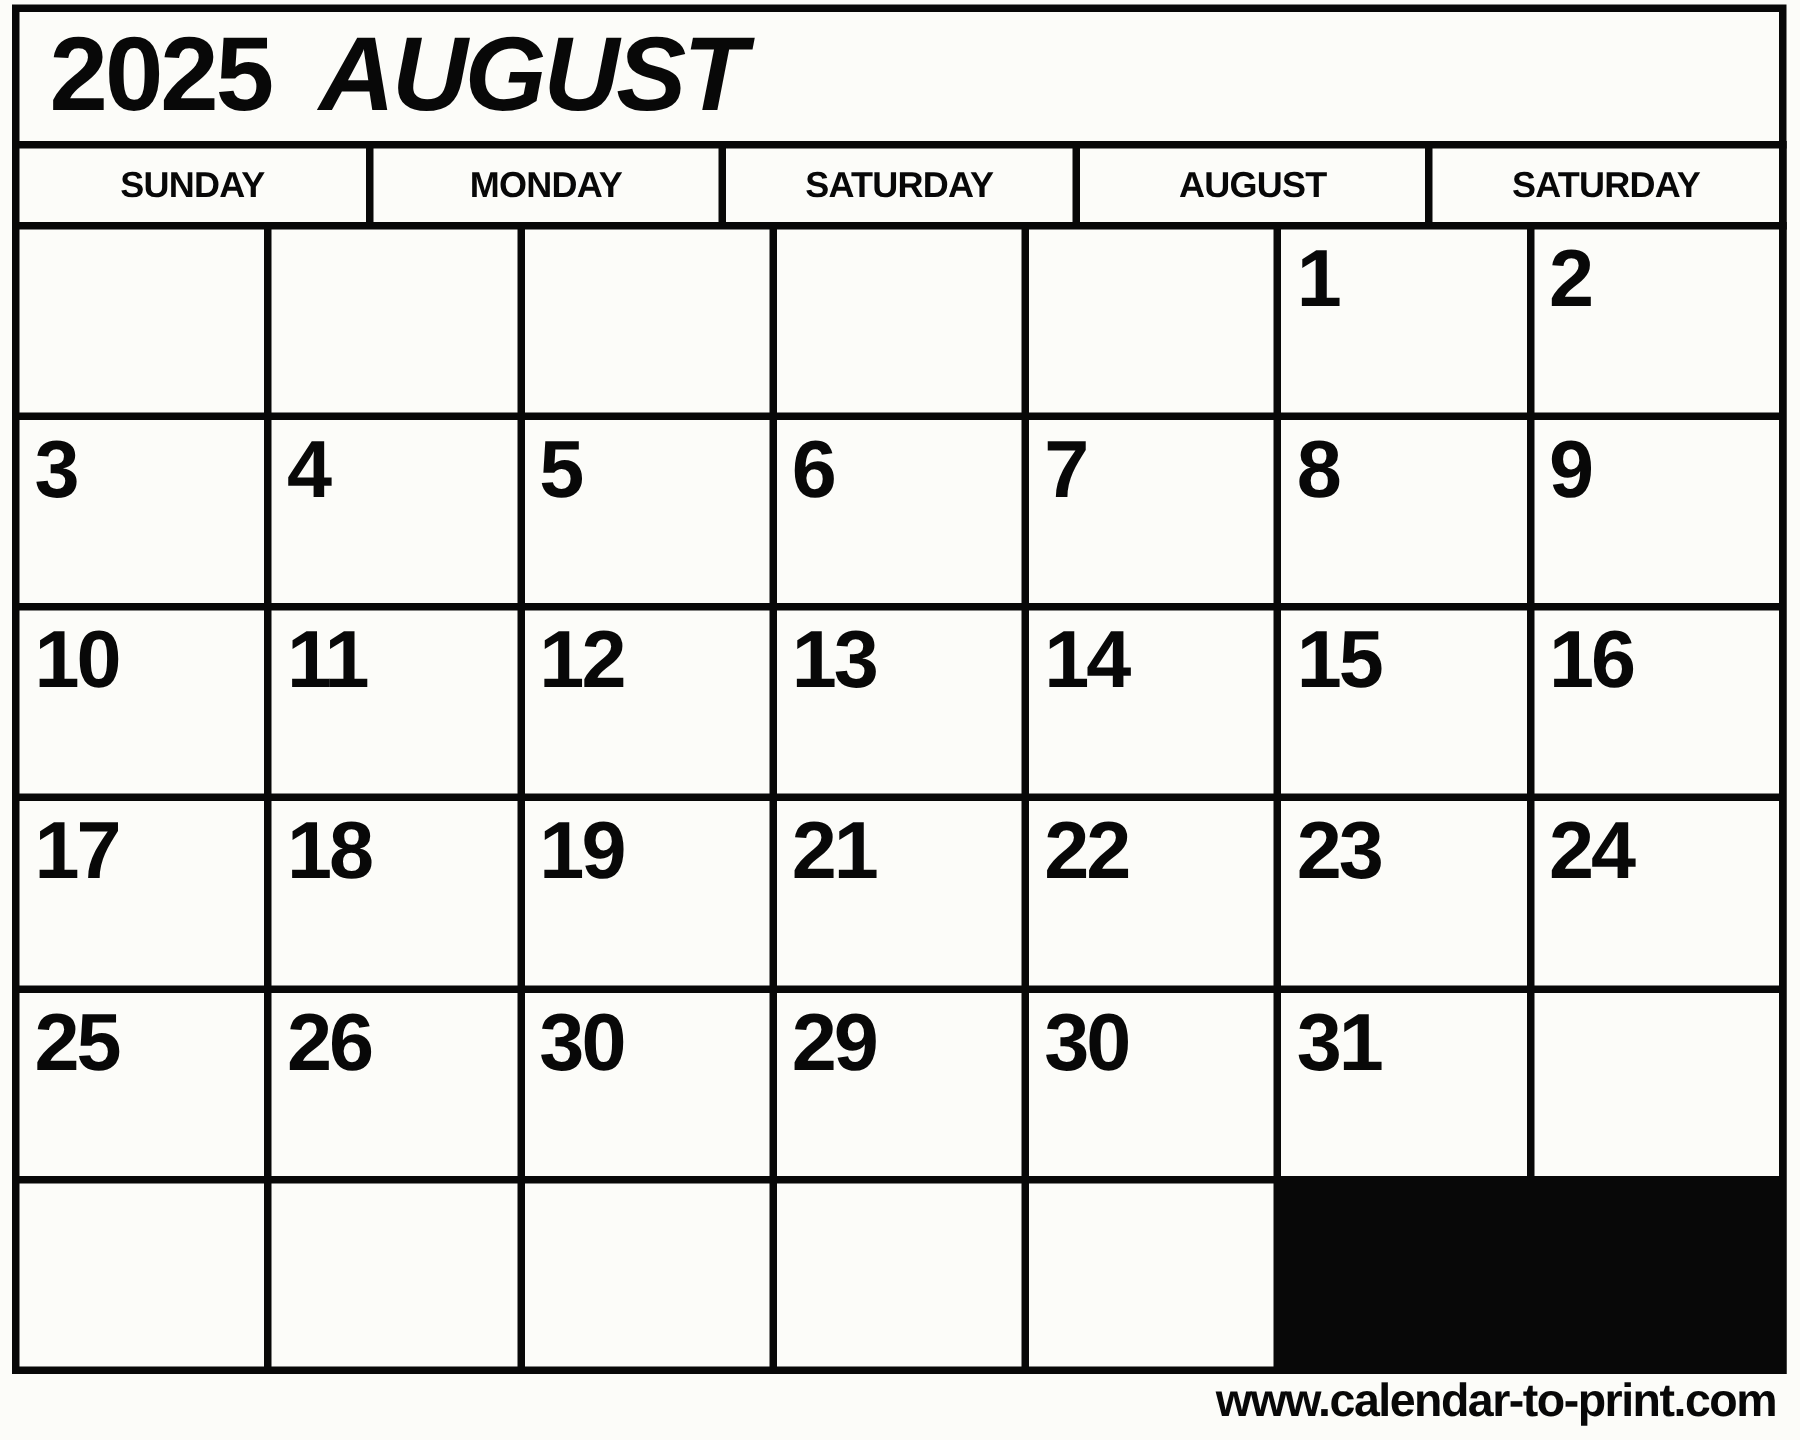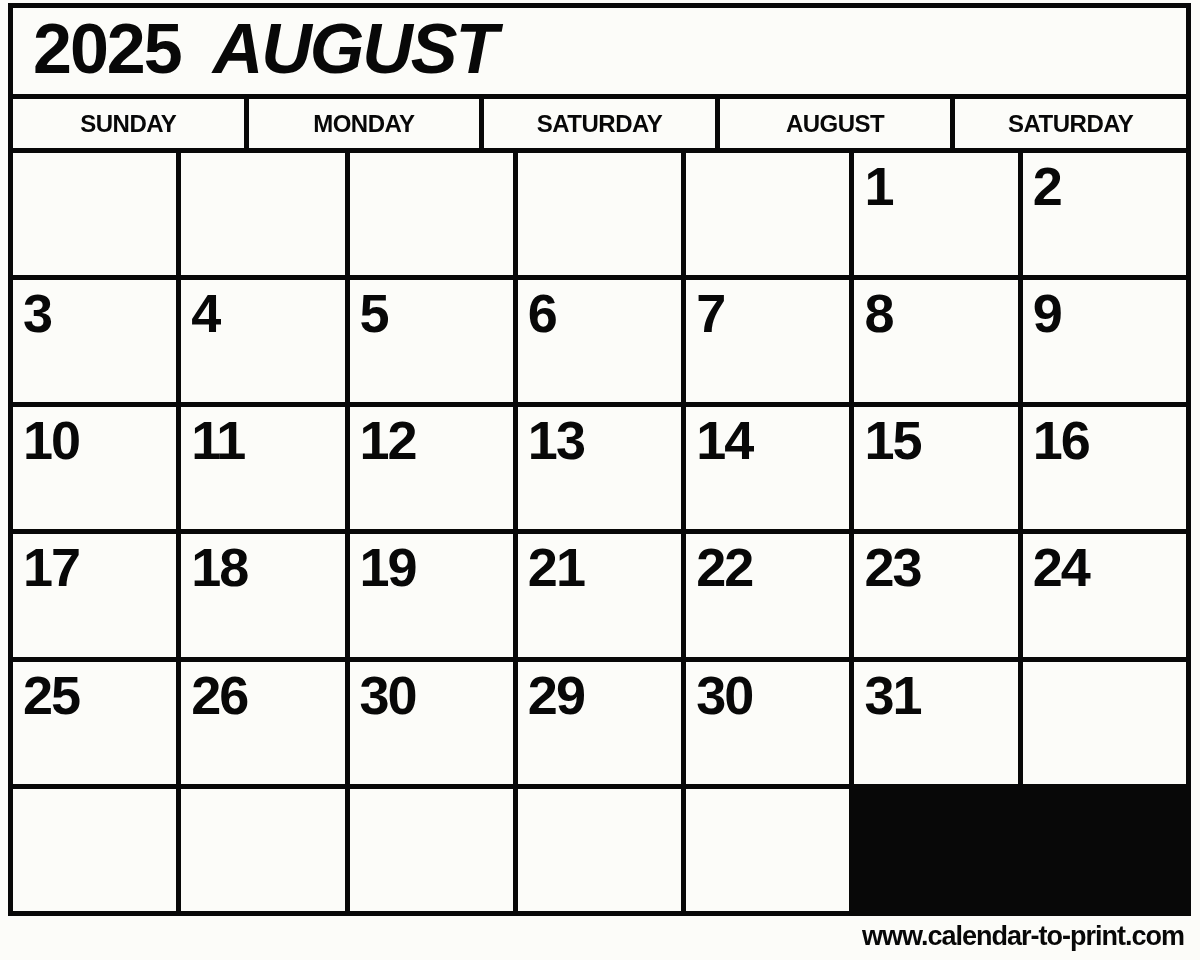--- a/index.html
+++ b/index.html
@@ -51,21 +51,21 @@
     background:#fcfcf9;
     font-size:54px;font-weight:bold;letter-spacing:-2px;line-height:0.95;
     padding:8px 0 0 10px;
     box-sizing:border-box;
     overflow:hidden;
   }
 
   
   .footer{
     position:absolute;right:16px;bottom:8px;
-    font-size:27px;font-weight:bold;letter-spacing:-1px;
+    font-size:31px;font-weight:bold;letter-spacing:-1px;
     color:#080808;white-space:nowrap;
   }
 </style>
 </head>
 <body>
 
 <div class="sheet">
 
   <div class="title-box">
     <span class="year">2025</span>

